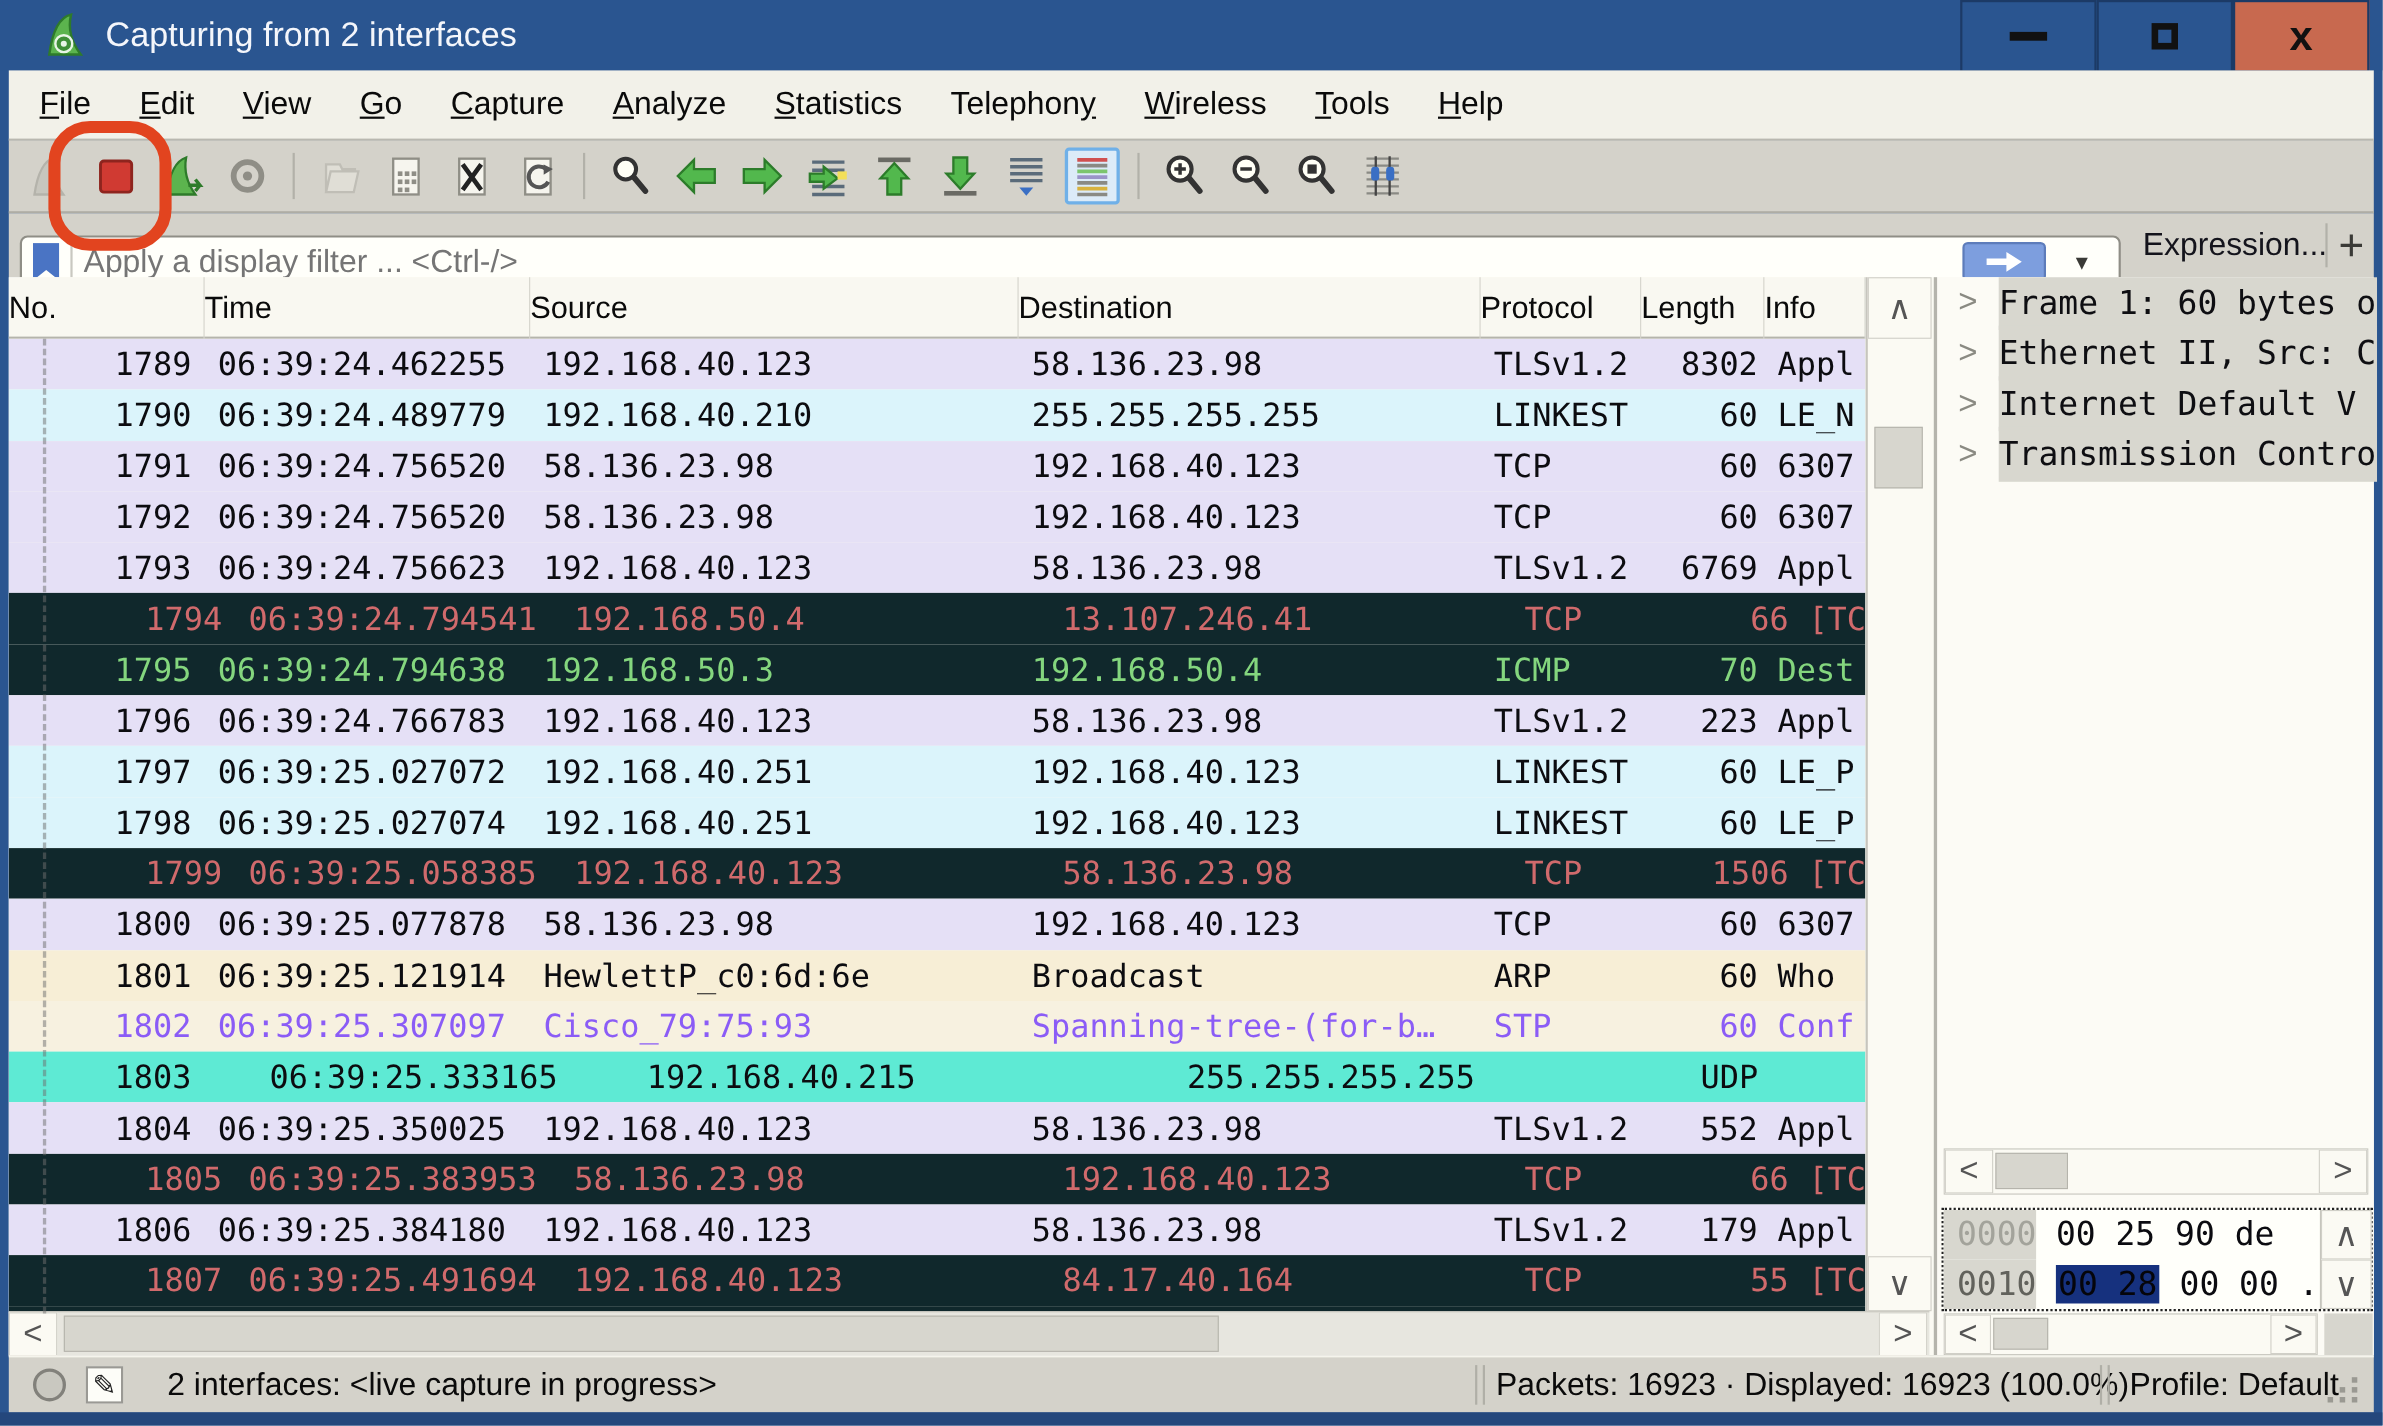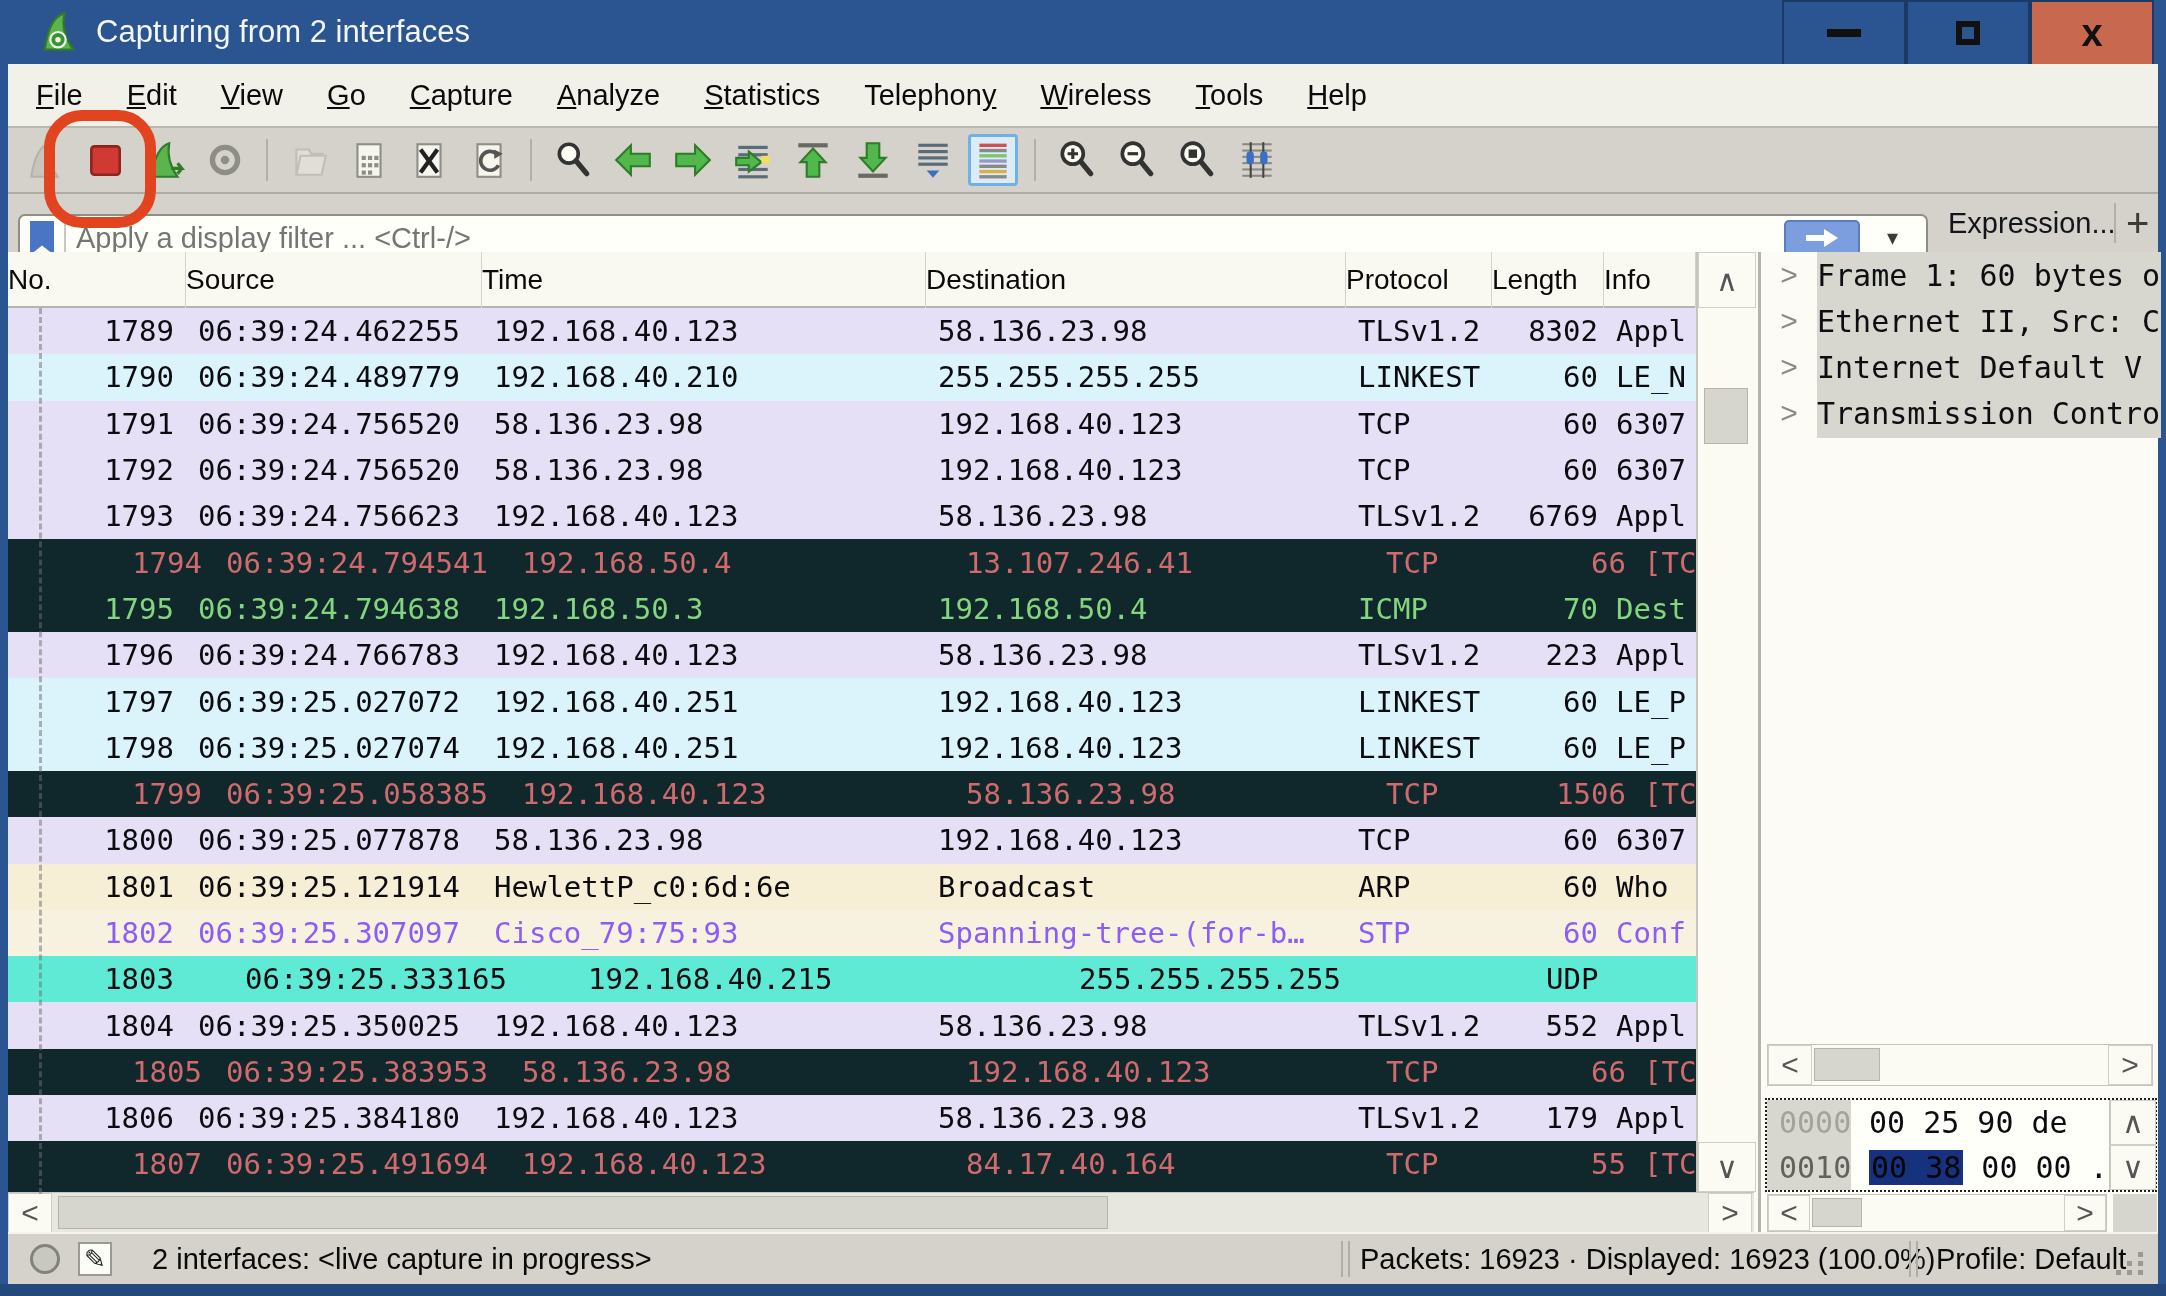--- a/index.html
+++ b/index.html
@@ -331,22 +331,22 @@
   </div>
   <span id="expression-label">Expression...</span>
   <div id="filter-sep2"></div>
   <span id="add-filter-btn">+</span>
 </div>
 
 <div id="main">
   <div id="packet-pane">
     <div id="plist-header">
         <div class="hcell" style="justify-content: flex-start;">No.</div>
+        <div class="hcell">Time</div>
         <div class="hcell">Source</div>
-        <div class="hcell">Time</div>
         <div class="hcell">Destination</div>
         <div class="hcell">Protocol</div>
         <div class="hcell">Length</div>
         <div class="hcell">Info</div>
       </div>
     <div id="plist-rows">
         <div class="prow row-tls">
           <div class="c-no">1789</div>
           <div class="c-time">06:39:24.462255</div>
           <div class="c-src">192.168.40.123</div>
@@ -565,21 +565,21 @@
       <div class="sbtn" id="dh-right">&gt;</div>
     </div>
     <div id="hex">
       <div id="hexrows">
           <div class="hexrow">
             <span class="hexoff" style="color: rgb(163, 163, 155);">0000</span>
             <span class="hexbytes">00 25 90 de</span>
           </div>
           <div class="hexrow">
             <span class="hexoff" style="color: rgb(98, 98, 92);">0010</span>
-            <span class="hexbytes"><span class="hexsel">00 38</span> 00 00 .</span>
+            <span class="hexbytes"><span class="hexsel">00 28</span> 00 00 .</span>
           </div>
         </div>
       <div id="hex-varrows">
         <div class="sbtn" id="hx-up">∧</div>
         <div class="sbtn" id="hx-dn">∨</div>
       </div>
     </div>
     <div id="hex-hscroll">
       <div class="sbtn" id="xh-left">&lt;</div>
       <div id="xh-thumb"></div>

